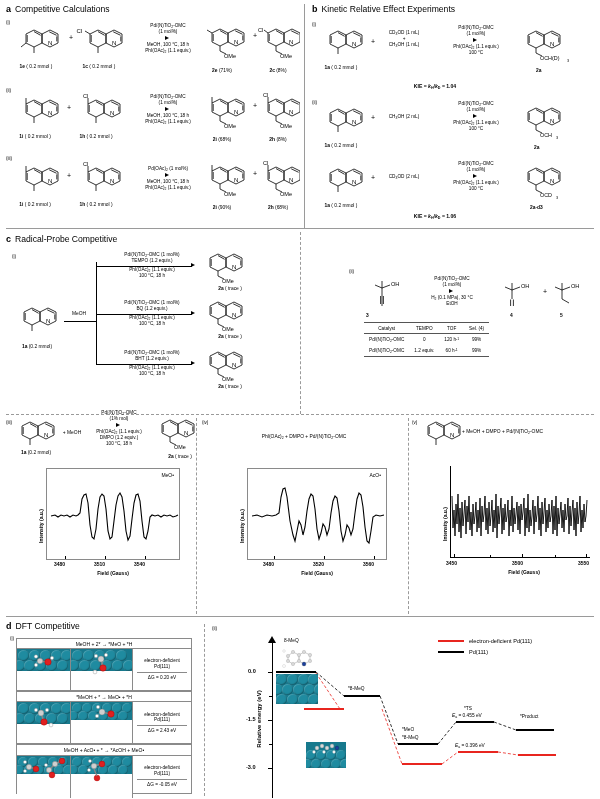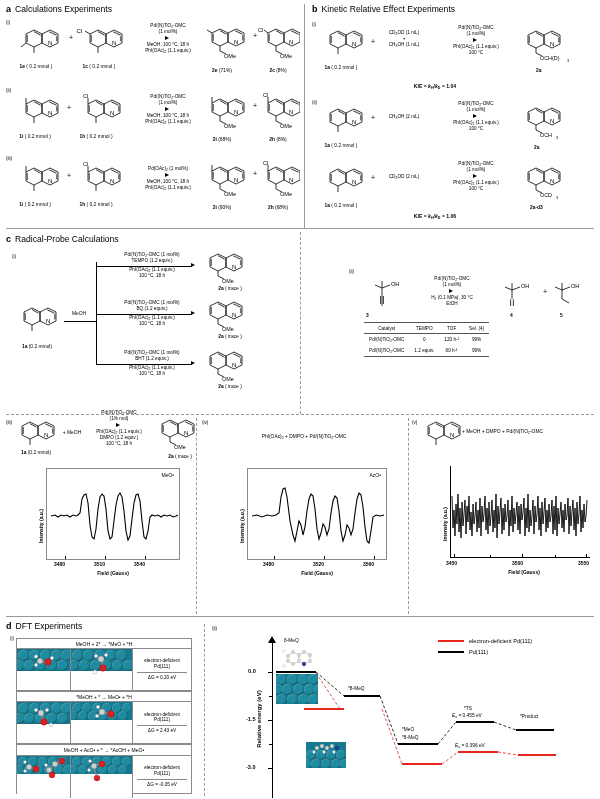--- a/index.html
+++ b/index.html
@@ -76,21 +76,21 @@
   .slab { background:#17798d; position:relative; overflow:hidden; }
   .slab .dot { position:absolute; border-radius:50%; background:#1f8ba0;
                box-shadow: inset -0.6px -0.8px 1.2px rgba(0,0,0,.35), inset 0.5px 0.6px 0.9px rgba(255,255,255,.25); }
 </style>
 </head>
 <body>
 
 <div class="abs" style="left:6px; top:4px; width:288px;">
   <div class="panel-head">
     <span class="panel-letter">a</span>
-    <span class="panel-title">Calculations Experiments</span>
+    <span class="panel-title">Competitive Calculations</span>
   </div>
 </div>
 
 <div class="abs" style="left:6px; top:20px; width:290px; height:62px;">
   <span class="abs rn" style="left:0; top:0;">(i)</span>
 
   <svg class="abs" style="left:8px; top:6px;" width="48" height="34" viewBox="0 0 48 34">
     <g fill="none" stroke="#000" stroke-width="0.8">
       <polygon points="12,8 20,4 28,8 28,17 20,21 12,17"></polygon>
       <line x1="13.2" y1="9" x2="13.2" y2="16"></line>
@@ -563,21 +563,21 @@
 
 <div class="abs lbl b" style="left:370px; top:213px; width:130px; font-size:5.1px;">
   KIE = <i>k</i><sub>H</sub>/<i>k</i><sub>D</sub> = 1.06
 </div>
 
 <div class="hdiv-solid" style="left:6px; top:228px; width:588px;"></div>
 
 <div class="abs" style="left:6px; top:234px; width:290px;">
   <div class="panel-head">
     <span class="panel-letter">c</span>
-    <span class="panel-title">Radical-Probe Calculations</span>
+    <span class="panel-title">Radical-Probe Competitive</span>
   </div>
 </div>
 
 <div class="abs" style="left:6px; top:250px; width:290px; height:160px;">
   <span class="abs rn" style="left:6px; top:4px;">(i)</span>
 
   <svg class="abs" style="left:8px; top:52px;" width="52" height="40" viewBox="0 0 52 40">
     <g fill="none" stroke="#000" stroke-width="0.8">
       <polygon points="10,10 18,6 26,10 26,19 18,23 10,19"></polygon>
       <line x1="11.2" y1="11" x2="11.2" y2="18"></line>
@@ -911,21 +911,21 @@
     <span class="abs axlab" style="left:128px;">3550</span>
   </div>
   <div class="abs axlab" style="left:38px; top:151px; width:148px; text-align:center;">Field (Gauss)</div>
 </div>
 
 <div class="hdiv-solid" style="left:6px; top:616px; width:588px;"></div>
 
 <div class="abs" style="left:6px; top:621px; width:290px;">
   <div class="panel-head">
     <span class="panel-letter">d</span>
-    <span class="panel-title">DFT Experiments</span>
+    <span class="panel-title">DFT Competitive</span>
   </div>
 </div>
 
 <span class="abs rn" style="left:10px; top:636px;">(i)</span>
 <div class="dft-box abs" style="left:16px; top:638px; width:176px; height:156px;">
 
   <div class="dft-eq">MeOH + 2* → *MeO + *H</div>
   <div class="dft-row" style="height:42px;">
     <div class="dft-img" style="width:54px;">
       <div class="slab abs" style="left:0; bottom:0; width:54px; height:22px;">

